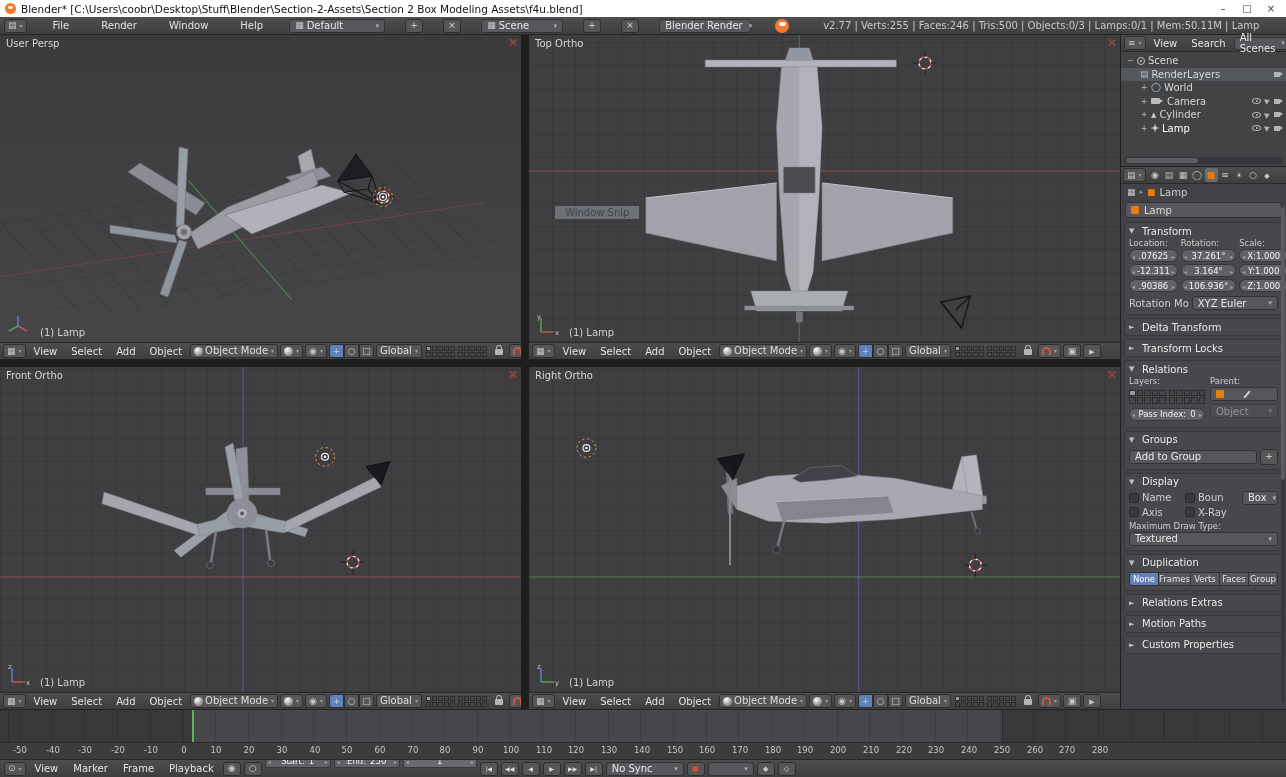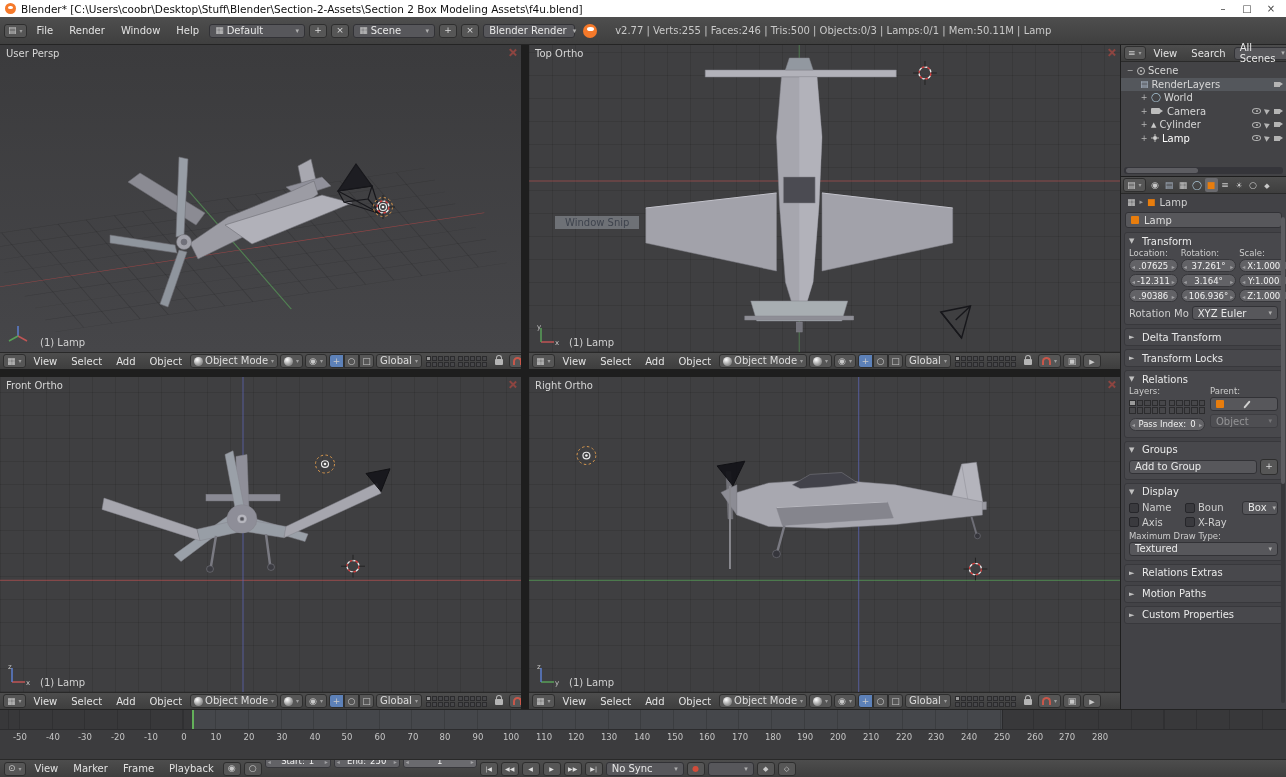--- a/index.html
+++ b/index.html
@@ -40,21 +40,21 @@
 .ic-mesh::before{content:'▲';font-size:7px}
 .ic-scene::before{content:'▦'}
 .ic-cube::before{content:'■';color:#e87d0d}
 .ic-sun::before{content:'☀';font-size:8px}
 .ic-info::before{content:'▤'}
 .sph{width:9px;height:9px;border-radius:50%;background:radial-gradient(circle at 35% 30%,#fff,#9a9a9a 60%,#6f6f6f);flex:0 0 auto}
 .padlock{width:8px;height:6px;background:#b5b5b5;border-radius:1px;position:relative;margin:2px 4px 0;flex:0 0 auto}
 .padlock::before{content:'';position:absolute;top:-4px;left:1.5px;width:4px;height:4px;border:1.5px solid #b5b5b5;border-bottom:none;border-radius:3px 3px 0 0}
 .magnet{width:9px;height:8px;border:2.5px solid #c8574a;border-bottom:none;border-radius:5px 5px 0 0;display:inline-block;flex:0 0 auto}
 
-.infobar{height:28px;flex:0 0 auto;background:linear-gradient(#4e4e4e,#3f3f3f);border-bottom:1px solid #242424;display:flex;align-items:center;padding:0 4px;gap:4px;white-space:nowrap}
+.infobar{height:18px;flex:0 0 auto;background:linear-gradient(#4e4e4e,#3f3f3f);border-bottom:1px solid #242424;display:flex;align-items:center;padding:0 4px;gap:20px;white-space:nowrap}
 .pl::before{content:'+';font-size:9px}
 .xx::before{content:'×';font-size:9px}
 .stats{margin-left:10px;color:#c9c9c9}
 .blogo2{width:14px;height:14px;border-radius:50%;background:#f5792a;position:relative;margin:0 4px;flex:0 0 auto}
 .blogo2::after{content:'';position:absolute;left:3.5px;top:3px;width:7px;height:4.5px;border-radius:50%;background:#fff}
 
 .main{flex:1;display:flex;min-height:0}
 .quad{flex:1;display:grid;grid-template-columns:521px 1fr;grid-template-rows:324px 1fr;gap:8px;background:#1e1e1e;min-width:0}
 .cell{display:flex;flex-direction:column;min-height:0;min-width:0}
 .canvas{flex:1;position:relative;overflow:hidden;background:linear-gradient(#3b3b3d,#464649)}
@@ -135,21 +135,21 @@
 .seg b:last-child{border-radius:0 3px 3px 0}
 .seg b.active{background:#5d81b8;color:#fff}
 .vscroll{position:absolute;right:1px;top:40px;bottom:6px;width:4px;background:#37373a;border-radius:2px}
 .vscroll i{position:absolute;left:0;right:0;top:0;height:55%;background:#5c5c60;border-radius:2px}
 
 .tlcanvas{height:50px;flex:0 0 auto;position:relative;background:#38383a;border-top:1px solid #232323;overflow:hidden}
 .tlband{position:absolute;left:193px;width:809px;top:0;bottom:13px;background:#45474b}
 .tlgrid{position:absolute;left:0;right:0;top:0;bottom:13px;background-image:repeating-linear-gradient(90deg,rgba(0,0,0,0.14) 0 1px,transparent 1px 32.7px);background-position:19px 0}
 .tlend{position:absolute;left:1002px;top:0;bottom:13px;width:1px;background:#2a2a2c}
 .tlcursor{position:absolute;left:192px;top:0;bottom:13px;width:2px;background:#63b05a}
-.tlnums{position:absolute;left:0;right:0;bottom:0;height:30px;background:#3c3c3e;border-top:1px solid #2c2c2e}
+.tlnums{position:absolute;left:0;right:0;bottom:0;height:17px;background:#3c3c3e;border-top:1px solid #2c2c2e}
 .tick{position:absolute;top:1.5px;transform:translateX(-50%);font-size:8.5px;color:#c6c6c6}
 .tlhdr{height:18px;flex:0 0 auto;background:linear-gradient(#4d4d4d,#3e3e3e);border-top:1px solid #292929;display:flex;align-items:center;gap:3px;padding:0 4px;white-space:nowrap;overflow:hidden}
 .tlf{margin-bottom:16px;border-radius:3px;height:14px}
 .rec{color:#d24c3a;font-size:8px}
 </style>
 </head>
 <body>
 
 <div class="titlebar">
   <i class="blogo"></i>
@@ -901,20 +901,33 @@
               <span class="lbl" style="width:40px">Axis</span>
             <i class="chk"></i>
               <span class="lbl">X-Ray</span>
           </div>
           <div class="collabel" style="margin-top:3px">Maximum Draw Type:</div>
           <span class="dd">
               <b>Textured</b>
             </span>
         </div>
 
+        <div class="panel">
+          <div class="phead">
+              <i class="tri open"></i>
+              <span>Duplication</span>
+            </div>
+          <div class="seg">
+            <b class="active">None</b>
+            <b>Frames</b>
+            <b>Verts</b>
+            <b>Faces</b>
+            <b>Group</b>
+          </div>
+        </div>
 
         <div class="panel closed">
             <div class="phead">
               <i class="tri closed"></i>
               <span>Relations Extras</span>
             </div>
           </div>
         <div class="panel closed">
             <div class="phead">
               <i class="tri closed"></i>

